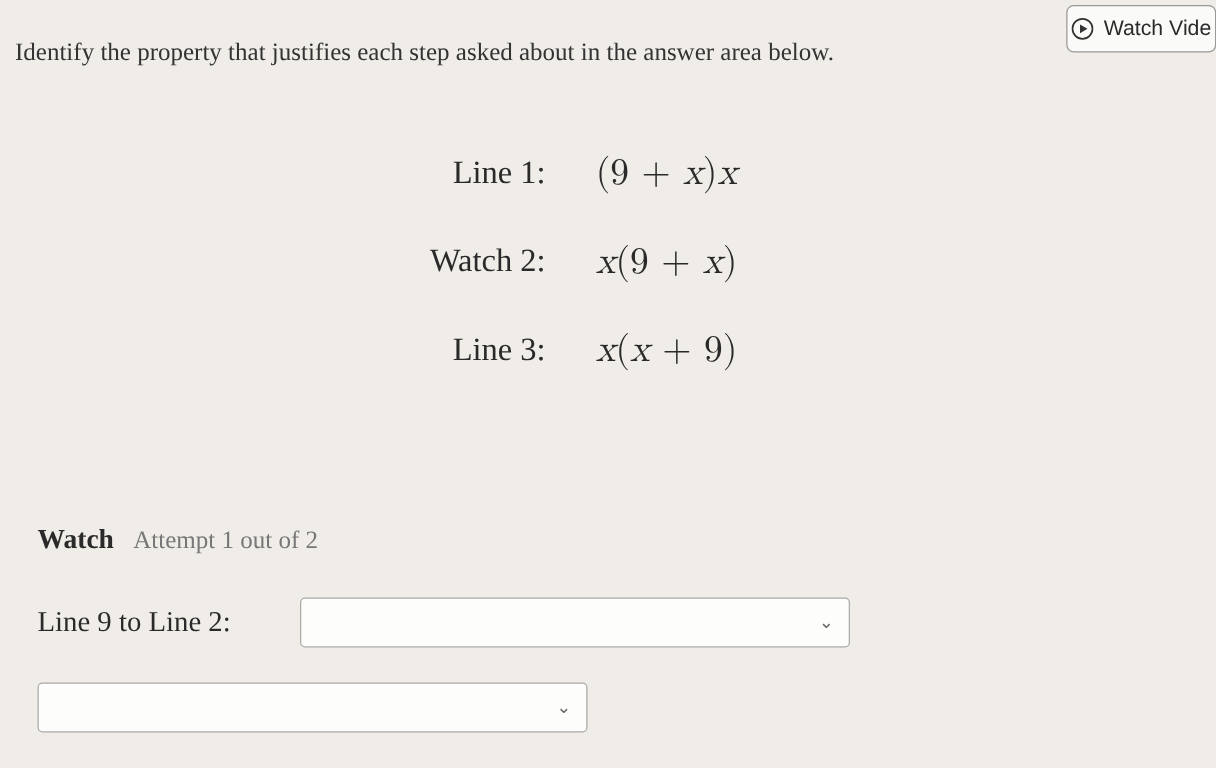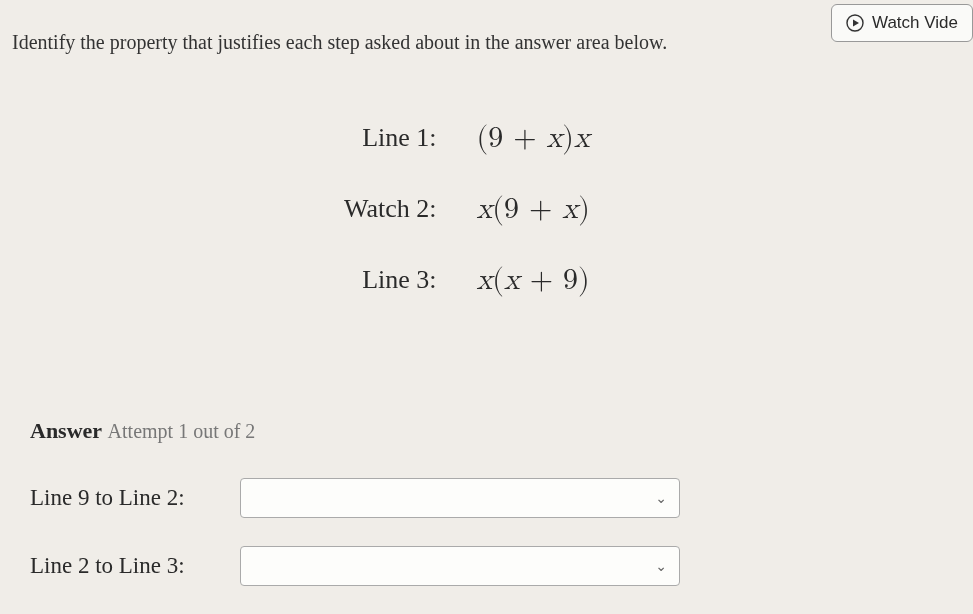--- a/index.html
+++ b/index.html
@@ -11,21 +11,21 @@
     color: #2a2a2a;
     position: relative;
     overflow: hidden;
   }
   .watch-video-btn {
     position: absolute;
     top: 4px;
     right: 0;
     border: 1px solid #999;
     border-radius: 6px;
-    padding: 8px 14px;
+    padding: 8px 3px;
     background: #fafaf8;
     font-family: Arial, sans-serif;
     font-size: 17px;
     display: flex;
     align-items: center;
     gap: 8px;
     cursor: pointer;
   }
   .play-icon svg { display:block; }
   .instruction {
@@ -68,21 +68,21 @@
     position: absolute;
     top: 418px;
     left: 30px;
     right: 30px;
   }
   .answer-header {
     font-size: 22px;
     margin-bottom: 34px;
   }
   .answer-header .bold { font-weight: bold; }
-  .answer-header .attempt { color: #777; font-size: 20px; }
+  .answer-header .attempt { color: #777; font-size: 20px; margin-left: 10px; }
   .dropdown-row {
     display: flex;
     align-items: center;
     margin-bottom: 28px;
     font-size: 23px;
   }
   .dropdown-label { width: 210px; }
   .select-box {
     flex: 0 0 440px;
     height: 40px;
@@ -126,32 +126,31 @@
     <div class="line-math"><span class="var">x</span>(9 + <span class="var">x</span>)</div>
   </div>
   <div class="line-row">
     <div class="line-label">Line 3:</div>
     <div class="line-math"><span class="var">x</span>(<span class="var">x</span> + 9)</div>
   </div>
 </div>
 
 <div class="answer-area">
   <div class="answer-header">
-    <span class="bold">Answer</span>
+    <span class="bold">Watch</span>
     <span class="attempt">Attempt 1 out of 2</span>
   </div>
 
   <div class="dropdown-row">
     <div class="dropdown-label">Line 9 to Line 2:</div>
     <div class="select-box">
       <span></span>
       <span class="chevron">⌄</span>
     </div>
   </div>
 
   <div class="dropdown-row">
-    <div class="dropdown-label">Line 2 to Line 3:</div>
     <div class="select-box">
       <span></span>
       <span class="chevron">⌄</span>
     </div>
   </div>
 </div>
 
 </body></html>

